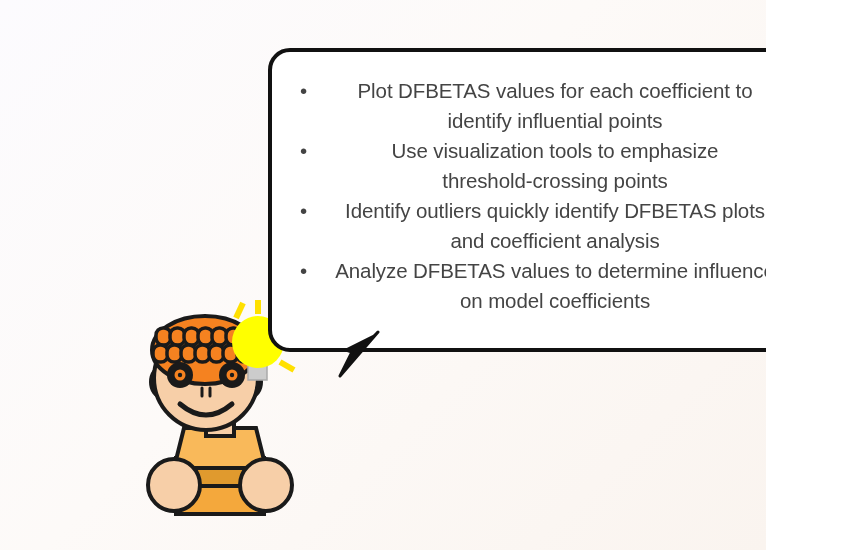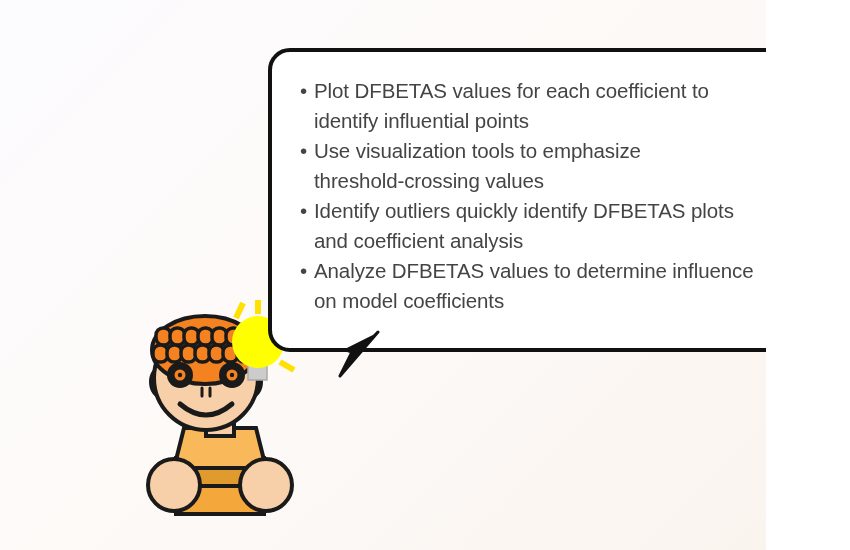--- a/index.html
+++ b/index.html
@@ -12,20 +12,21 @@
     height: 550px;
     overflow: hidden;
     font-family: "Liberation Sans", sans-serif;
   }
   #scene {
     position: relative;
     width: 766px;
     height: 550px;
     background: linear-gradient(135deg, #fcfbfe 0%, #fdfaf8 45%, #faf4ef 100%);
     overflow: hidden;
+    text-align: center;
   }
 
   
   #speech-bubble {
     position: absolute;
     left: 268px;
     top: 48px;
     width: 550px;
     height: 304px;
     box-sizing: border-box;
@@ -87,21 +88,21 @@
 </head>
 <body>
 
 <div id="scene">
 
   <div id="speech-bubble">
     <ul id="bubble-text">
       <li>Plot DFBETAS values for each coefficient to
 identify influential points</li>
       <li>Use visualization tools to emphasize
-threshold-crossing values</li>
+threshold-crossing points</li>
       <li>Identify outliers quickly identify DFBETAS plots
 and coefficient analysis</li>
       <li>Analyze DFBETAS values to determine influence
 on model coefficients</li>
     </ul>
   </div>
 
   <svg id="bubble-tail" viewBox="0 0 60 52">
     <polygon points="48,2 10,46 22,22 16,20 44,6" fill="#111111" stroke="#111111" stroke-width="3" stroke-linejoin="round"></polygon>
   </svg>

